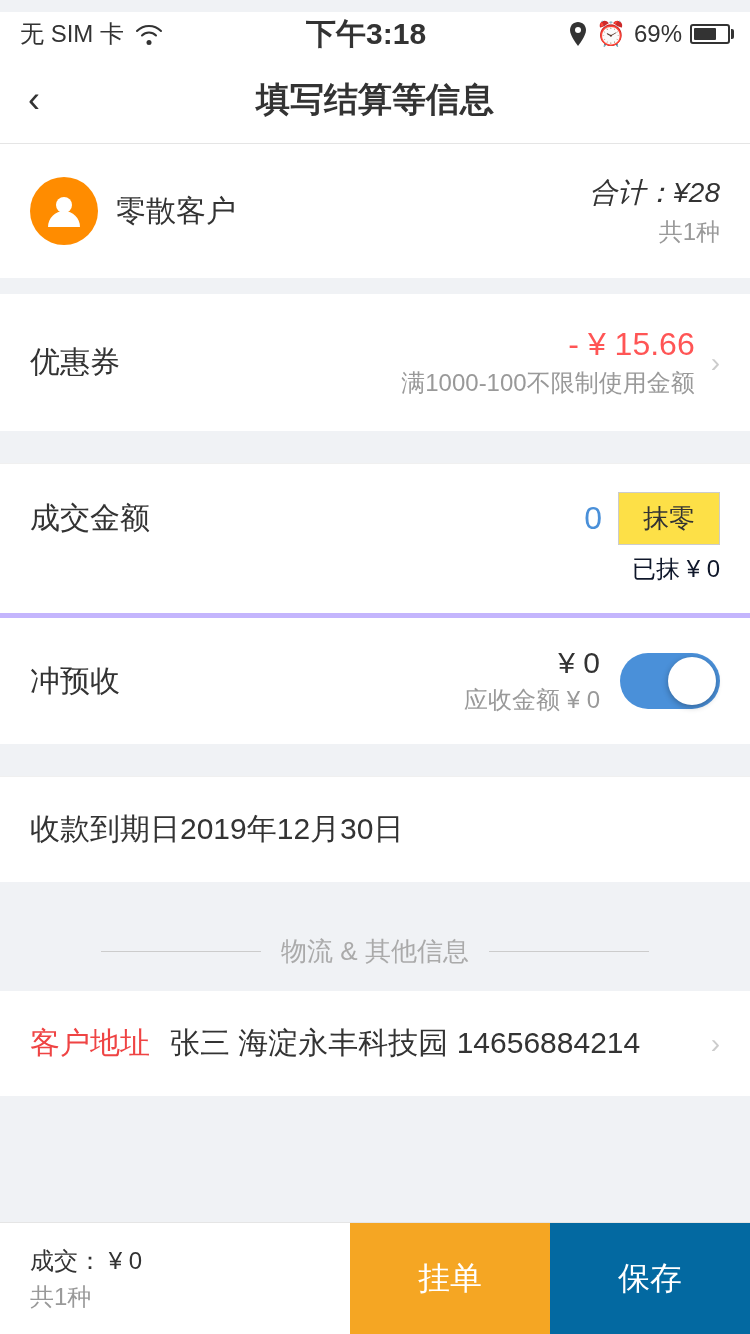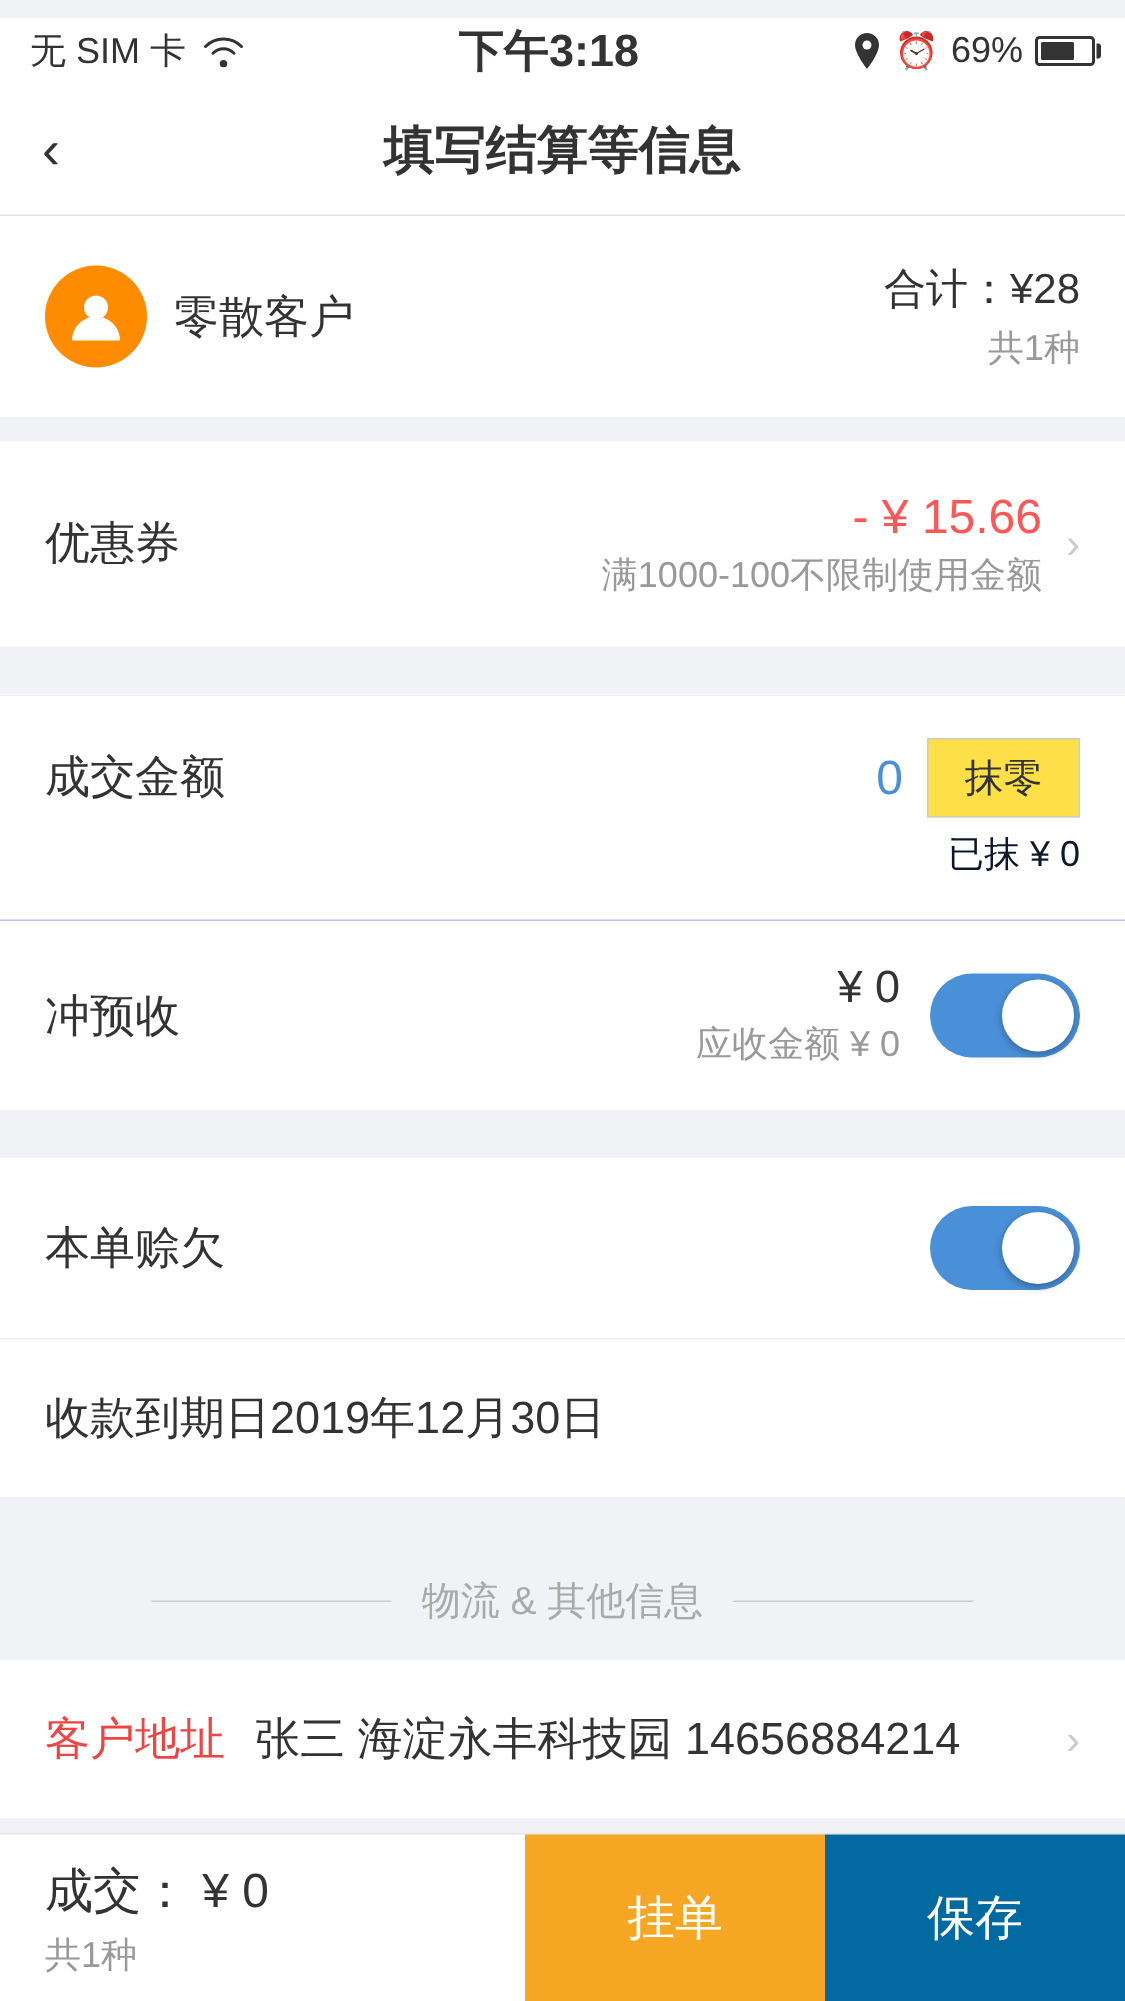--- a/index.html
+++ b/index.html
@@ -91,21 +91,21 @@
       gap: 18px;
     }
     .customer-avatar {
       width: 68px; height: 68px; border-radius: 50%;
       background: #ff8c00;
       display: flex; align-items: center; justify-content: center;
       color: #fff; font-size: 30px;
     }
     .customer-name { font-size: 30px; font-weight: 500; color: #333; }
     .customer-right { text-align: right; }
-    .customer-total { font-size: 28px; color: #333; }
+    .customer-total { font-size: 28px; color: #333; font-style: italic; }
     .customer-count { font-size: 24px; color: #999; margin-top: 4px; }
 
     
     .row-item {
       display: flex;
       align-items: center;
       justify-content: space-between;
       padding: 32px 30px;
       background: #fff;
       border-top: 1px solid #f0f0f0;
@@ -152,21 +152,21 @@
       font-size: 24px;
       color: #0f172a;
       margin-top: 8px;
       text-align: right;
     }
 
     
     .prepay-row {
       padding: 28px 30px;
       background: #fff;
-      border-top: 1px solid #c4b5fd;
+      border-top: 5px solid #c4b5fd;
       display: flex;
       align-items: center;
       justify-content: space-between;
     }
     .prepay-info { text-align: right; }
     .prepay-amount { font-size: 30px; color: #333; }
     .prepay-sub { font-size: 24px; color: #999; margin-top: 4px; }
 
     
     .toggle {
@@ -257,21 +257,21 @@
       height: 112px;
       background: #fff;
       display: flex;
       align-items: center;
       border-top: 1px solid #e5e5e5;
     }
     .bottom-info {
       flex: 1;
       padding: 0 30px;
     }
-    .bottom-deal { font-size: 32px; color: #333; }
+    .bottom-deal { font-size: 24px; color: #333; }
     .bottom-count { font-size: 24px; color: #999; margin-top: 4px; }
     .bottom-btn {
       height: 100%;
       min-width: 200px;
       display: flex;
       align-items: center;
       justify-content: center;
       font-size: 32px;
       font-weight: 500;
       color: #fff;
@@ -369,26 +369,20 @@
         <div class="toggle">
           <div class="toggle-knob"></div>
         </div>
       </div>
     </div>
   </div>
 
   <div class="section-divider"></div>
 
   <div class="card">
-    <div class="debt-row">
-      <span class="row-label">本单赊欠</span>
-      <div class="toggle">
-        <div class="toggle-knob"></div>
-      </div>
-    </div>
     <div class="duedate-row">
       <span class="duedate-label">收款到期日</span>
       <span class="duedate-value">2019年12月30日</span>
     </div>
   </div>
 
   <div class="section-divider"></div>
 
   <div class="logistics-header">
     <span>物流 &amp; 其他信息</span>

